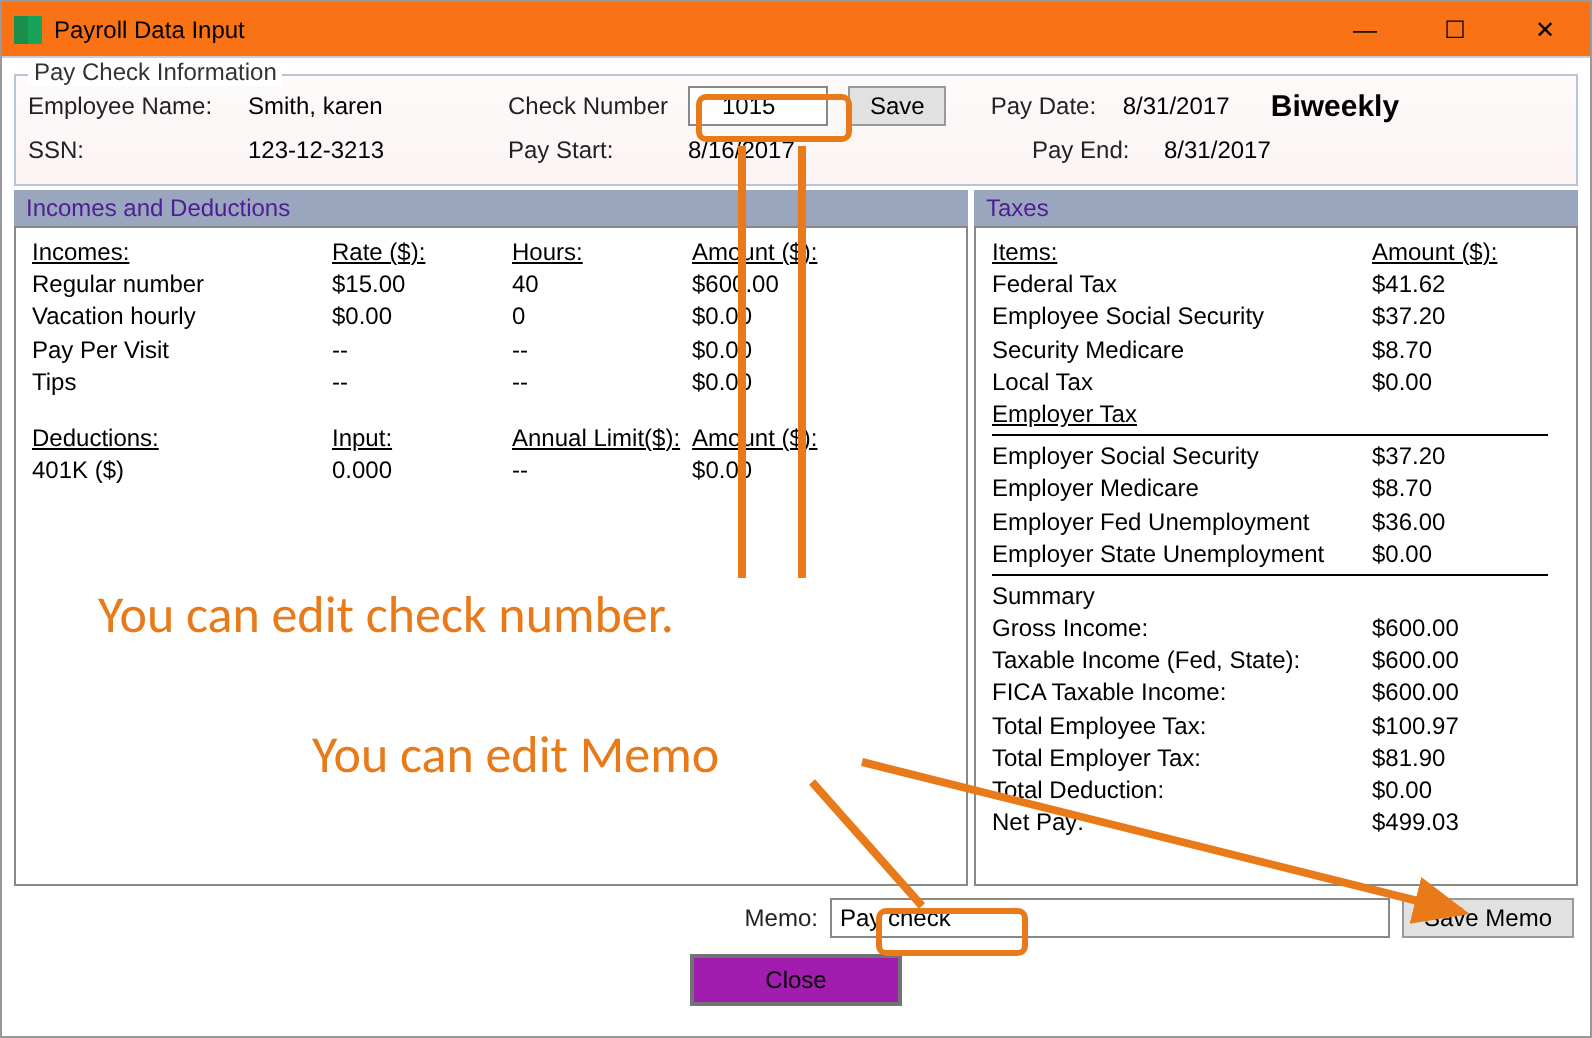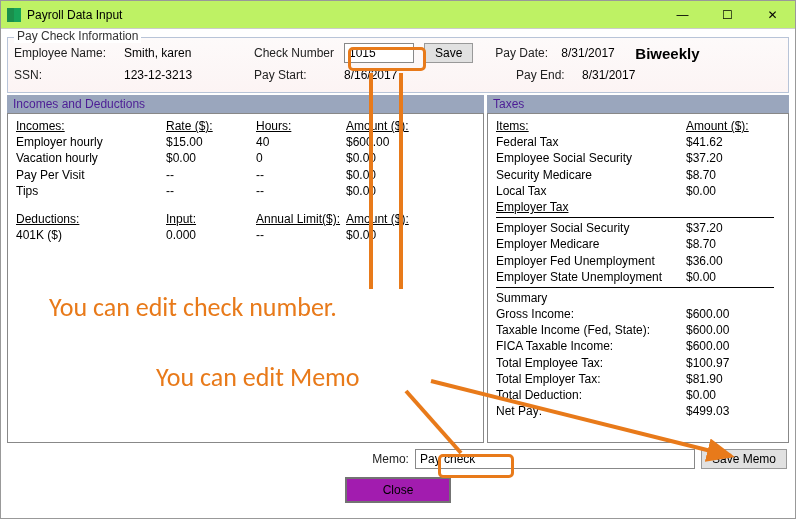--- a/index.html
+++ b/index.html
@@ -10,21 +10,21 @@
     background: #fff;
     width: 796px;
     height: 519px;
     overflow: hidden;
     border: 1px solid #999;
     position: relative;
   }
   
   .titlebar {
     height: 28px;
-    background: #bef264;
+    background: #f97316;
     border-bottom: 1px solid #ccc;
     display: flex;
     align-items: center;
     padding: 0 0 0 6px;
   }
   .titlebar .appicon {
     width: 14px; height: 14px;
     background: linear-gradient(to right,#1a8f4c 50%,#17a35a 50%);
     margin-right: 6px;
   }
@@ -53,21 +53,21 @@
     font-size: 12px;
     color: #333;
   }
   .inforow { display:flex; align-items:center; height:22px; }
   .lbl { color:#222; }
   .val { color:#000; }
   .check-input {
     width: 70px;
     height: 20px;
     border: 1px solid #888;
-    padding: 1px 4px;
+    padding: 1px 16px;
     font-size: 12px;
   }
   .btn {
     background:#e1e1e1;
     border:1px solid #999;
     padding:2px 10px;
     font-size:12px;
     cursor:pointer;
   }
   .biweekly { font-weight:bold; font-size:15px; }
@@ -194,21 +194,21 @@
   <div class="panel left">
     <table class="tbl">
       <tbody>
           <tr>
         <th style="width:150px;">Incomes:</th>
         <th style="width:90px;">Rate ($):</th>
         <th style="width:90px;">Hours:</th>
         <th>Amount ($):</th>
       </tr>
       <tr>
-            <td>Employer hourly</td>
+            <td>Regular number</td>
             <td>$15.00</td>
             <td>40</td>
             <td>$600.00</td>
           </tr>
       <tr>
             <td>Vacation hourly</td>
             <td>$0.00</td>
             <td>0</td>
             <td>$0.00</td>
           </tr>

